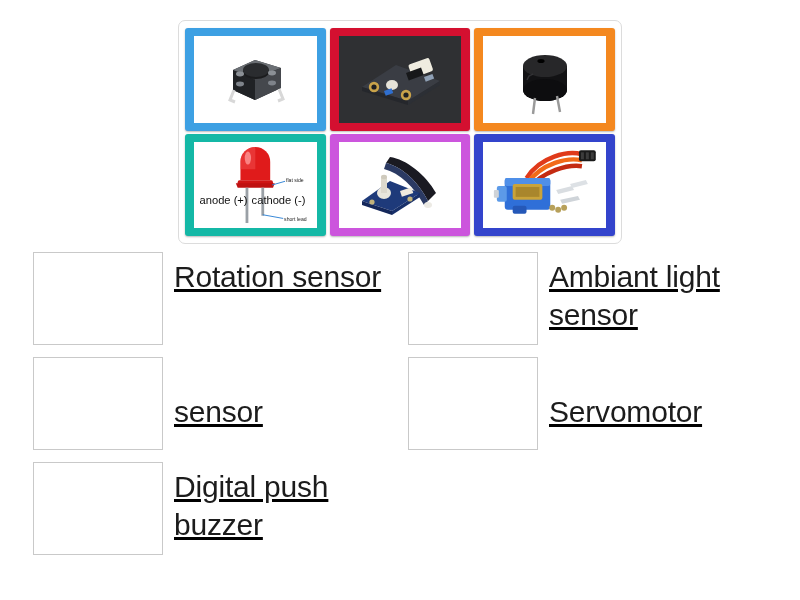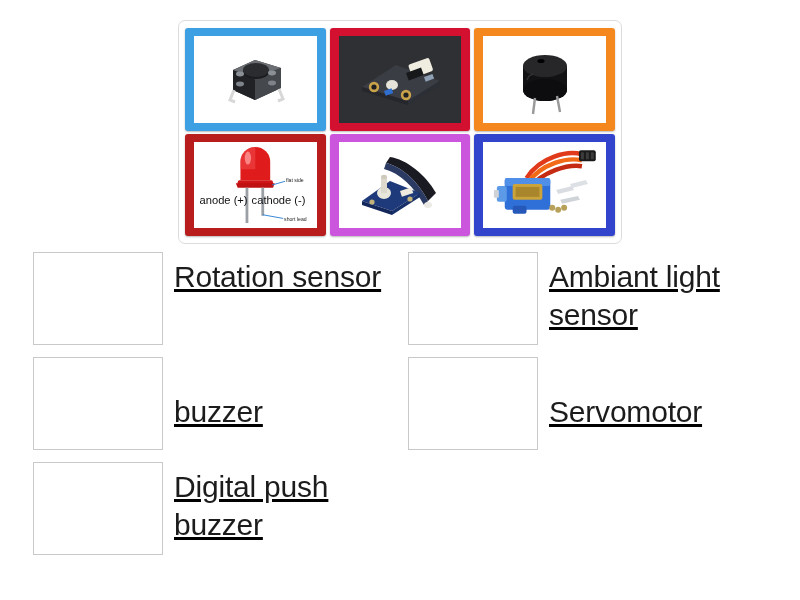--- a/index.html
+++ b/index.html
@@ -146,21 +146,21 @@
         <ellipse cx="48" cy="26" rx="22" ry="11" fill="#272729"></ellipse>
         <ellipse cx="48" cy="50" rx="22" ry="11" fill="#0d0d0f"></ellipse>
         <ellipse cx="44" cy="21" rx="3.6" ry="2" fill="#000"></ellipse>
         <path d="M30,40 L32,36 L36,34" stroke="#3a3a3d" stroke-width="1.6" fill="none" opacity=".7"></path>
         <line x1="38" y1="58" x2="36" y2="74" stroke="#9a9a9a" stroke-width="2.4"></line>
         <line x1="60" y1="56" x2="63" y2="72" stroke="#9a9a9a" stroke-width="2.4"></line>
       </svg>
     </div>
   </div>
 
-  <div class="img-card" style="background:#b91c1c;">
+  <div class="img-card" style="background:#14b8a6;">
     <div class="inner">
       <svg class="art" width="132" height="94" viewBox="0 0 132 94">
         <path d="M50,42 L50,22 A16,16 0 0 1 82,22 L82,42 Z" fill="#e01b1b"></path>
         <path d="M50,30 L50,22 A16,16 0 0 1 66,6 L66,30 Z" fill="#f04a4a" opacity=".55"></path>
         <ellipse cx="58" cy="18" rx="3.4" ry="7" fill="#ff9d9d" opacity=".75"></ellipse>
         <rect x="47" y="42" width="38" height="7" rx="2" fill="#cf1515"></rect>
         <path d="M45,45 L87,45 L85,50 L47,50 Z" fill="#bf1111"></path>
         <line x1="57" y1="50" x2="57" y2="88" stroke="#9aa0a6" stroke-width="3"></line>
         <line x1="74" y1="50" x2="74" y2="80" stroke="#9aa0a6" stroke-width="3"></line>
         <line x1="84" y1="47" x2="98" y2="43" stroke="#2a7fd4" stroke-width="1"></line>
@@ -229,21 +229,21 @@
   </div>
 
   <div class="answer-row">
     <div class="drop-zone"></div>
     <div class="answer-label">Ambiant light sensor</div>
   </div>
 
 
   <div class="answer-row single">
     <div class="drop-zone"></div>
-    <div class="answer-label">buzzer</div>
+    <div class="answer-label">sensor</div>
   </div>
 
   <div class="answer-row single">
     <div class="drop-zone"></div>
     <div class="answer-label">Servomotor</div>
   </div>
 
   <div class="answer-row">
     <div class="drop-zone"></div>
     <div class="answer-label">Digital push buzzer</div>

